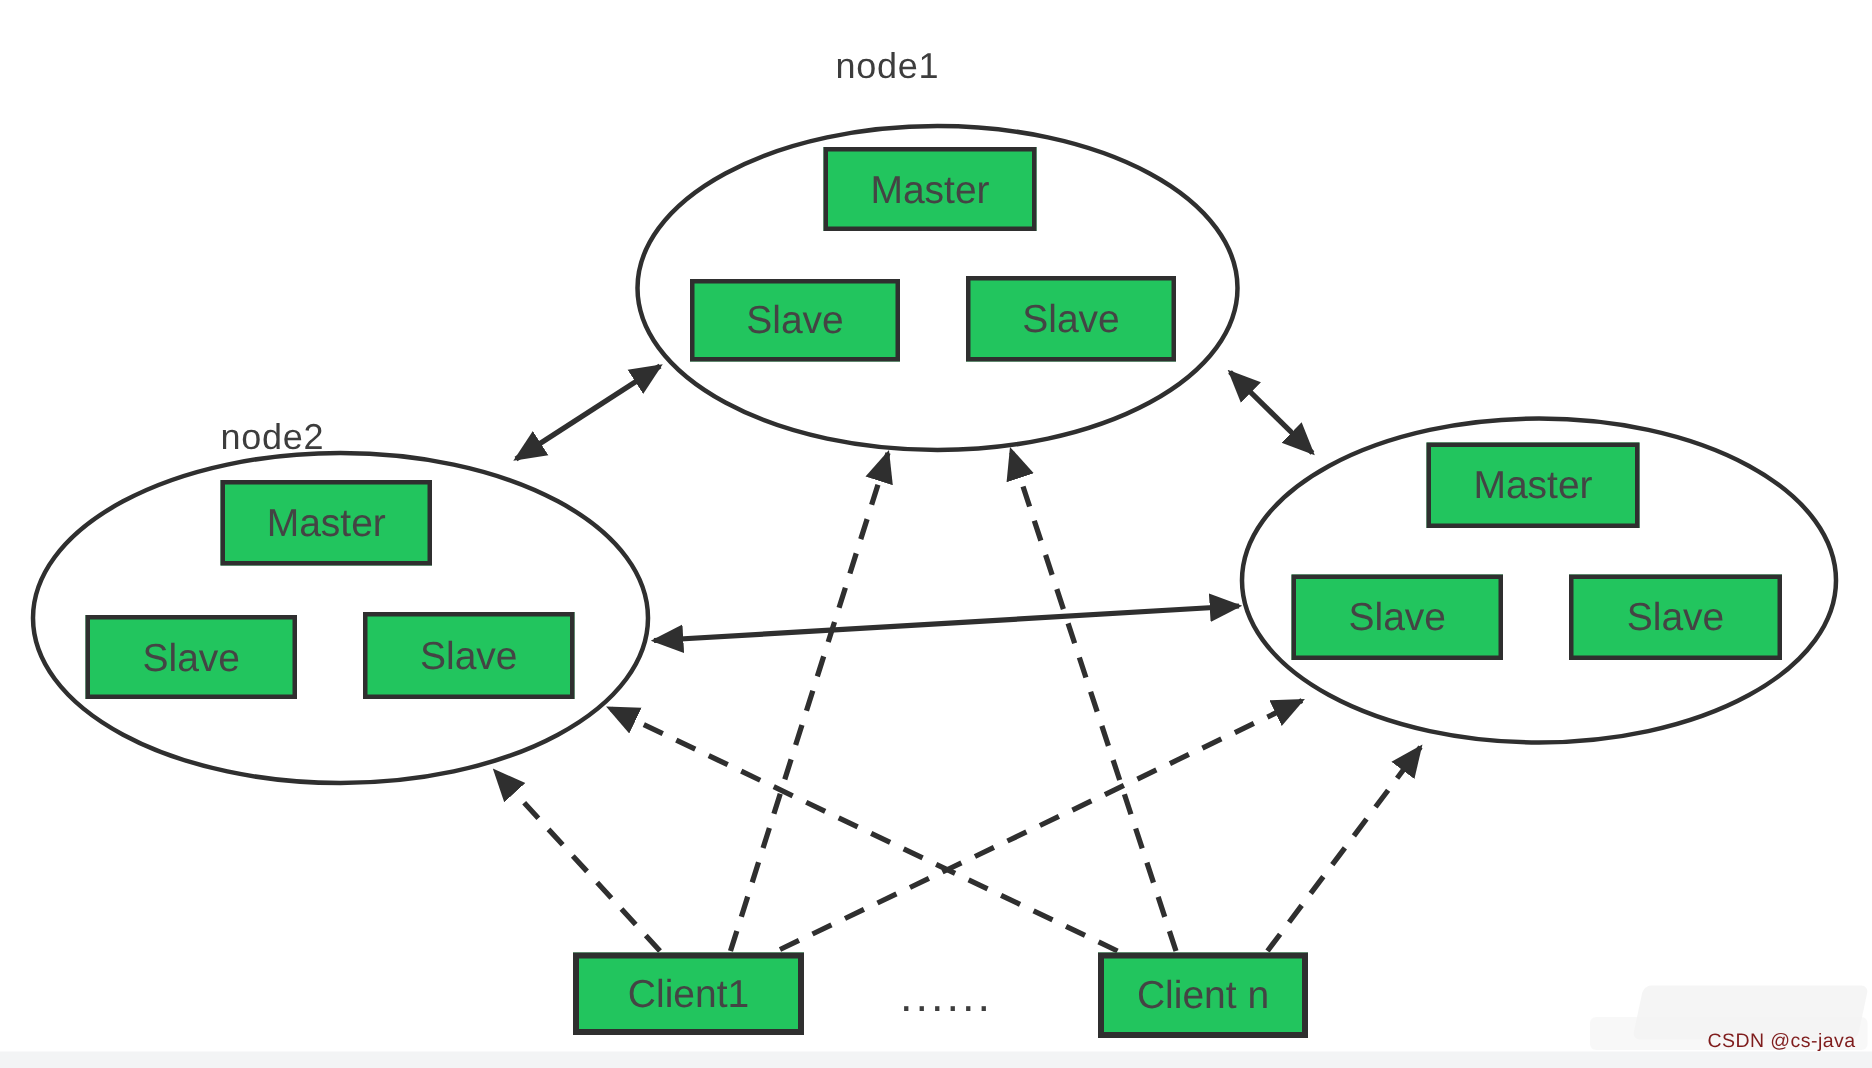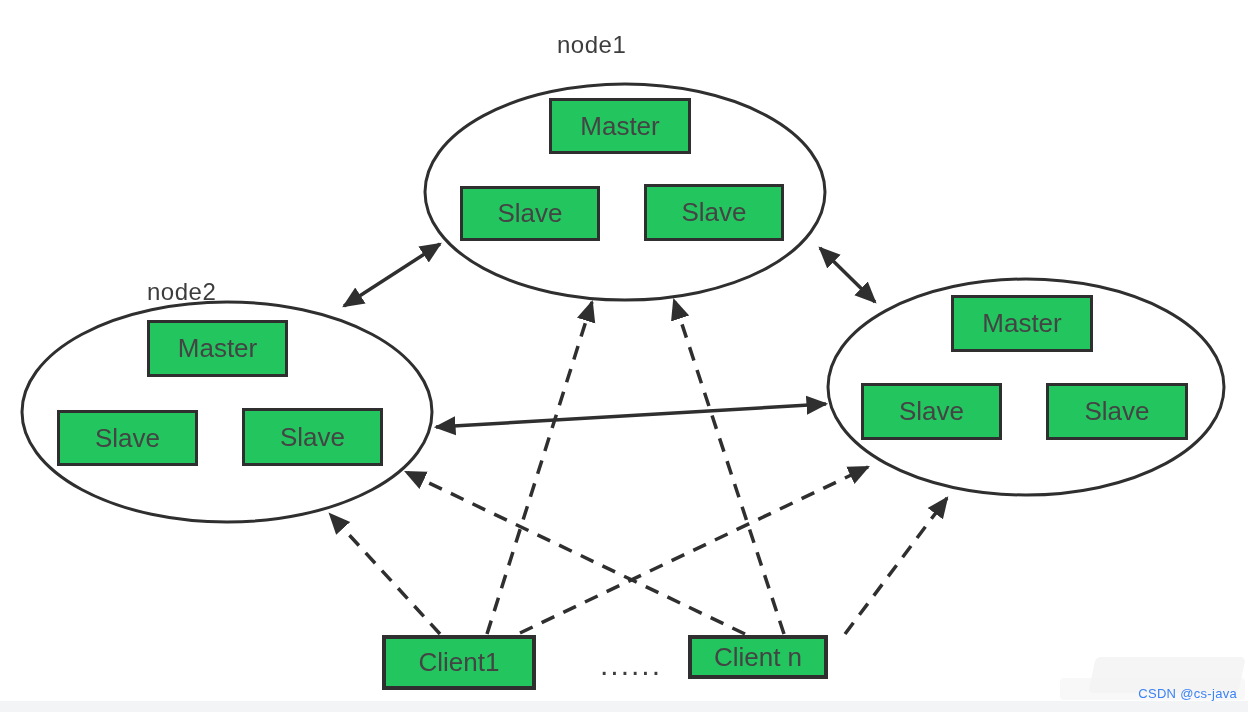--- a/index.html
+++ b/index.html
@@ -74,21 +74,21 @@
     height: 22px;
     background: #f3f3f3;
     opacity: 0.6;
     border-radius: 4px;
   }
   .watermark {
     position: absolute;
     right: 11px;
     top: 686px;
     font-size: 13px;
-    color: #3b82f6;
+    color: #7f1d1d;
     letter-spacing: 0.3px;
   }
 </style>
 </head>
 <body>
 
 <div class="canvas">
 
   <svg class="layer" width="1248" height="712" viewBox="0 0 1248 712">
     <defs>
@@ -124,20 +124,20 @@
   <div class="box" style="left:147px; top:320px; width:141px; height:57px;">Master</div>
   <div class="box" style="left:57px; top:410px; width:141px; height:56px;">Slave</div>
   <div class="box" style="left:242px; top:408px; width:141px; height:58px;">Slave</div>
 
   <div class="box" style="left:951px; top:295px; width:142px; height:57px;">Master</div>
   <div class="box" style="left:861px; top:383px; width:141px; height:57px;">Slave</div>
   <div class="box" style="left:1046px; top:383px; width:142px; height:57px;">Slave</div>
 
   <div class="box client-box" style="left:382px; top:635px; width:154px; height:55px;">Client1</div>
   <div class="dots" style="left:600px; top:648px;">......</div>
-  <div class="box client-box" style="left:688px; top:635px; width:140px; height:44px;">Client n</div>
+  <div class="box client-box" style="left:732px; top:635px; width:140px; height:57px;">Client n</div>
 
   <div class="wm-blob"></div>
   <div class="wm-blob2"></div>
   <div class="footer-bar"></div>
   <div class="watermark">CSDN @cs-java</div>
 
 </div>
 
 </body></html>

